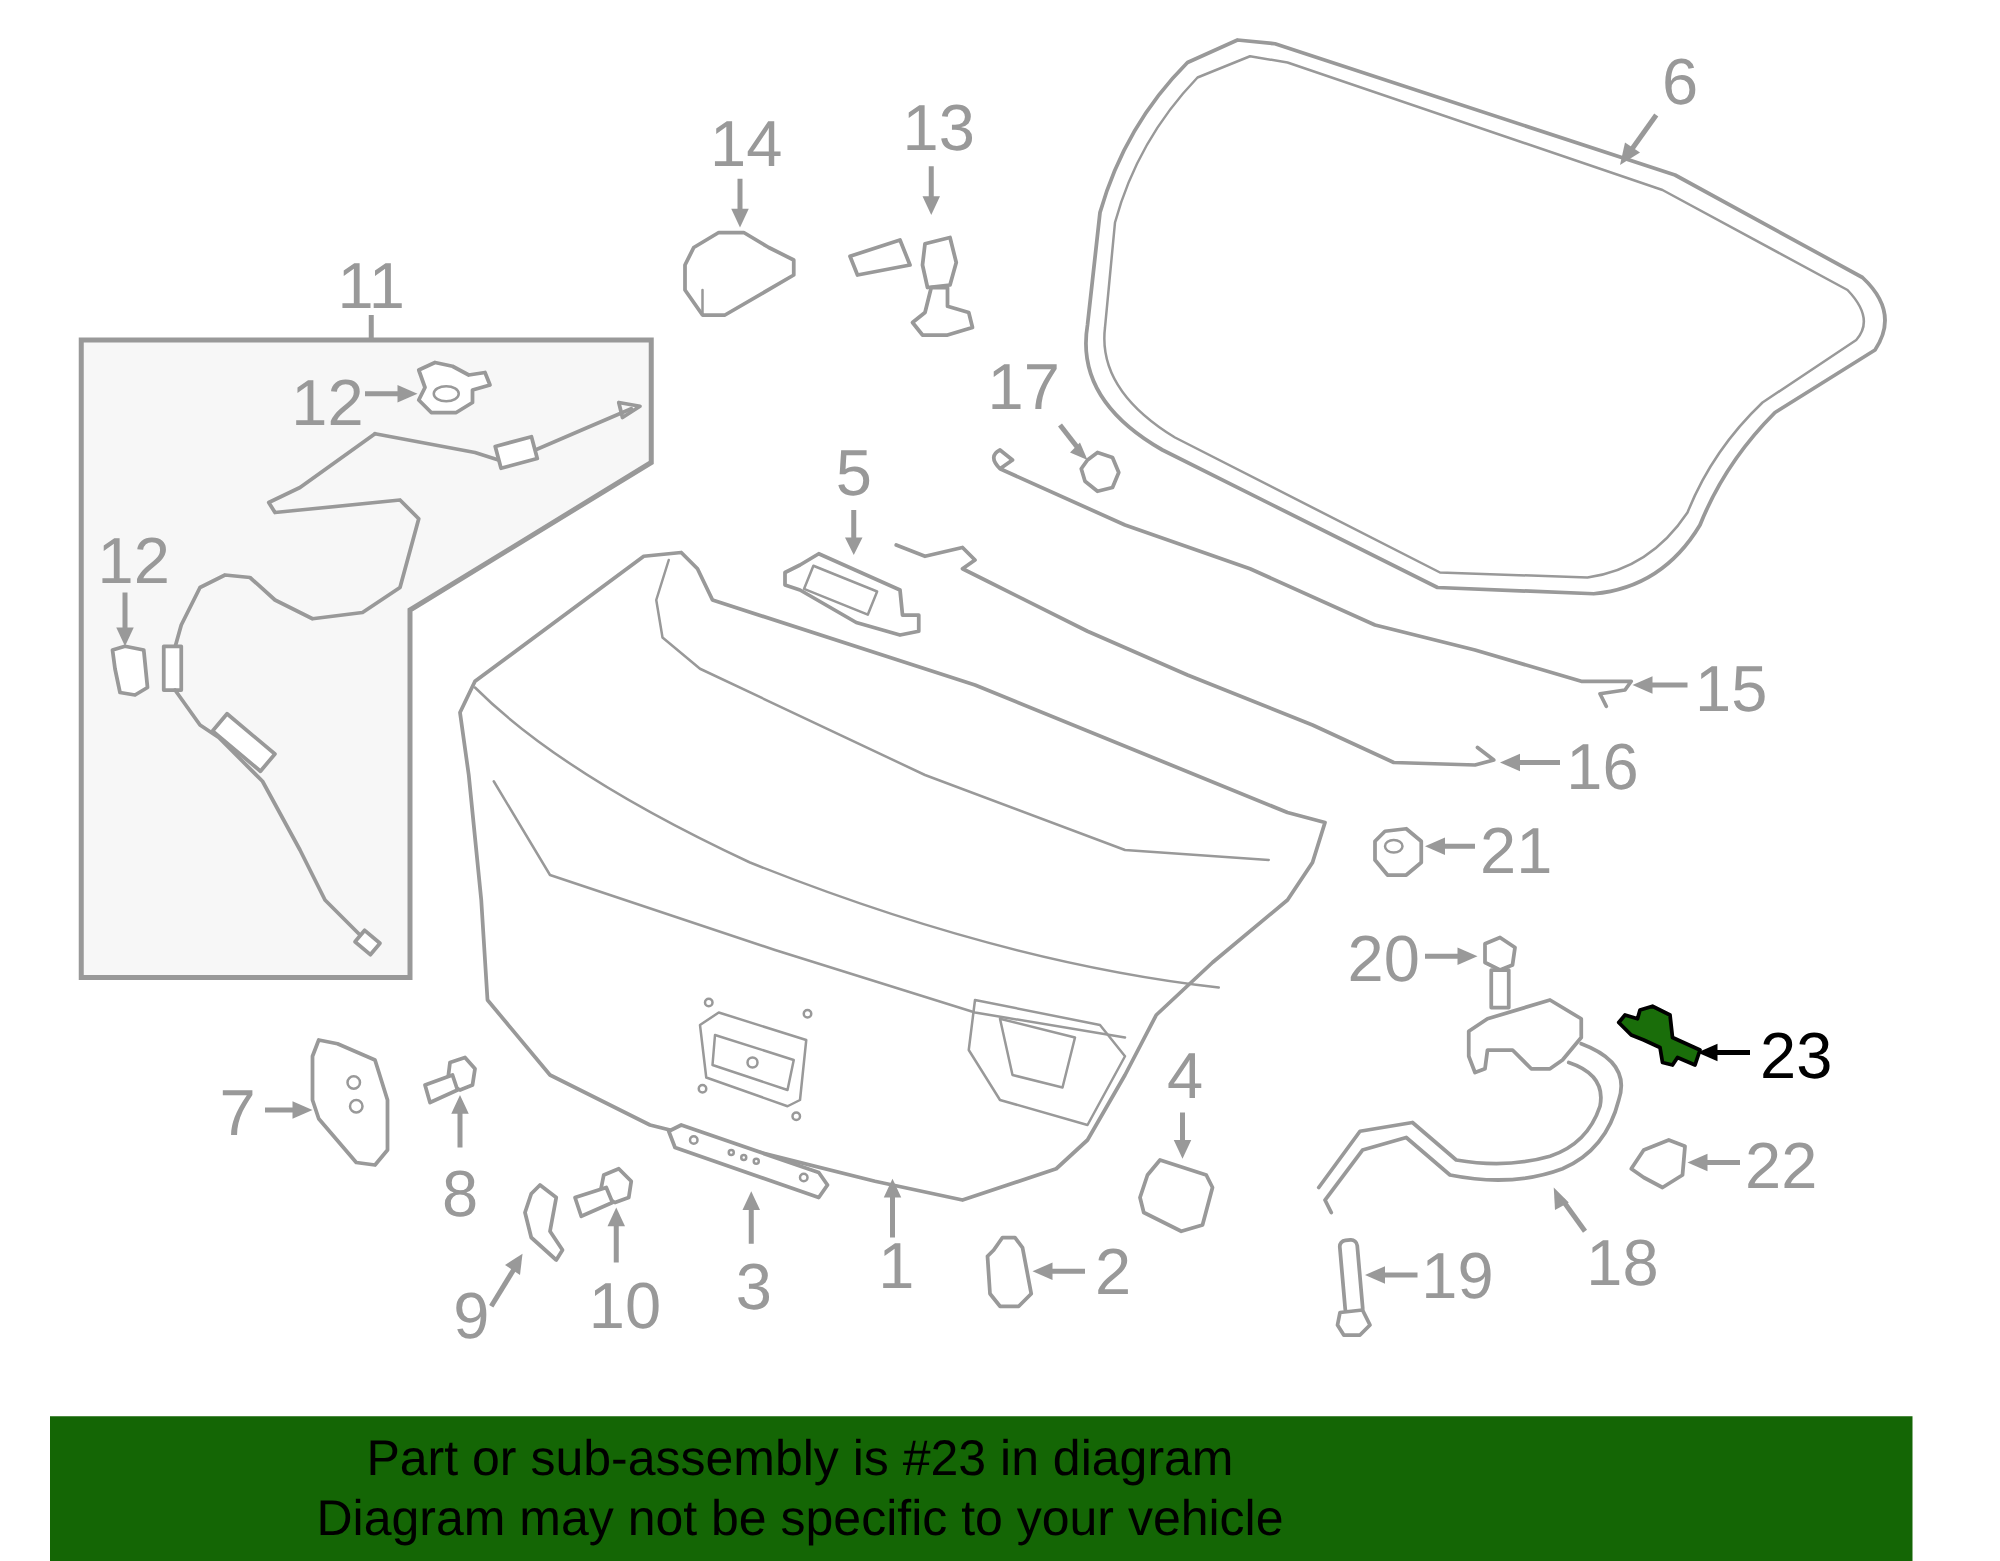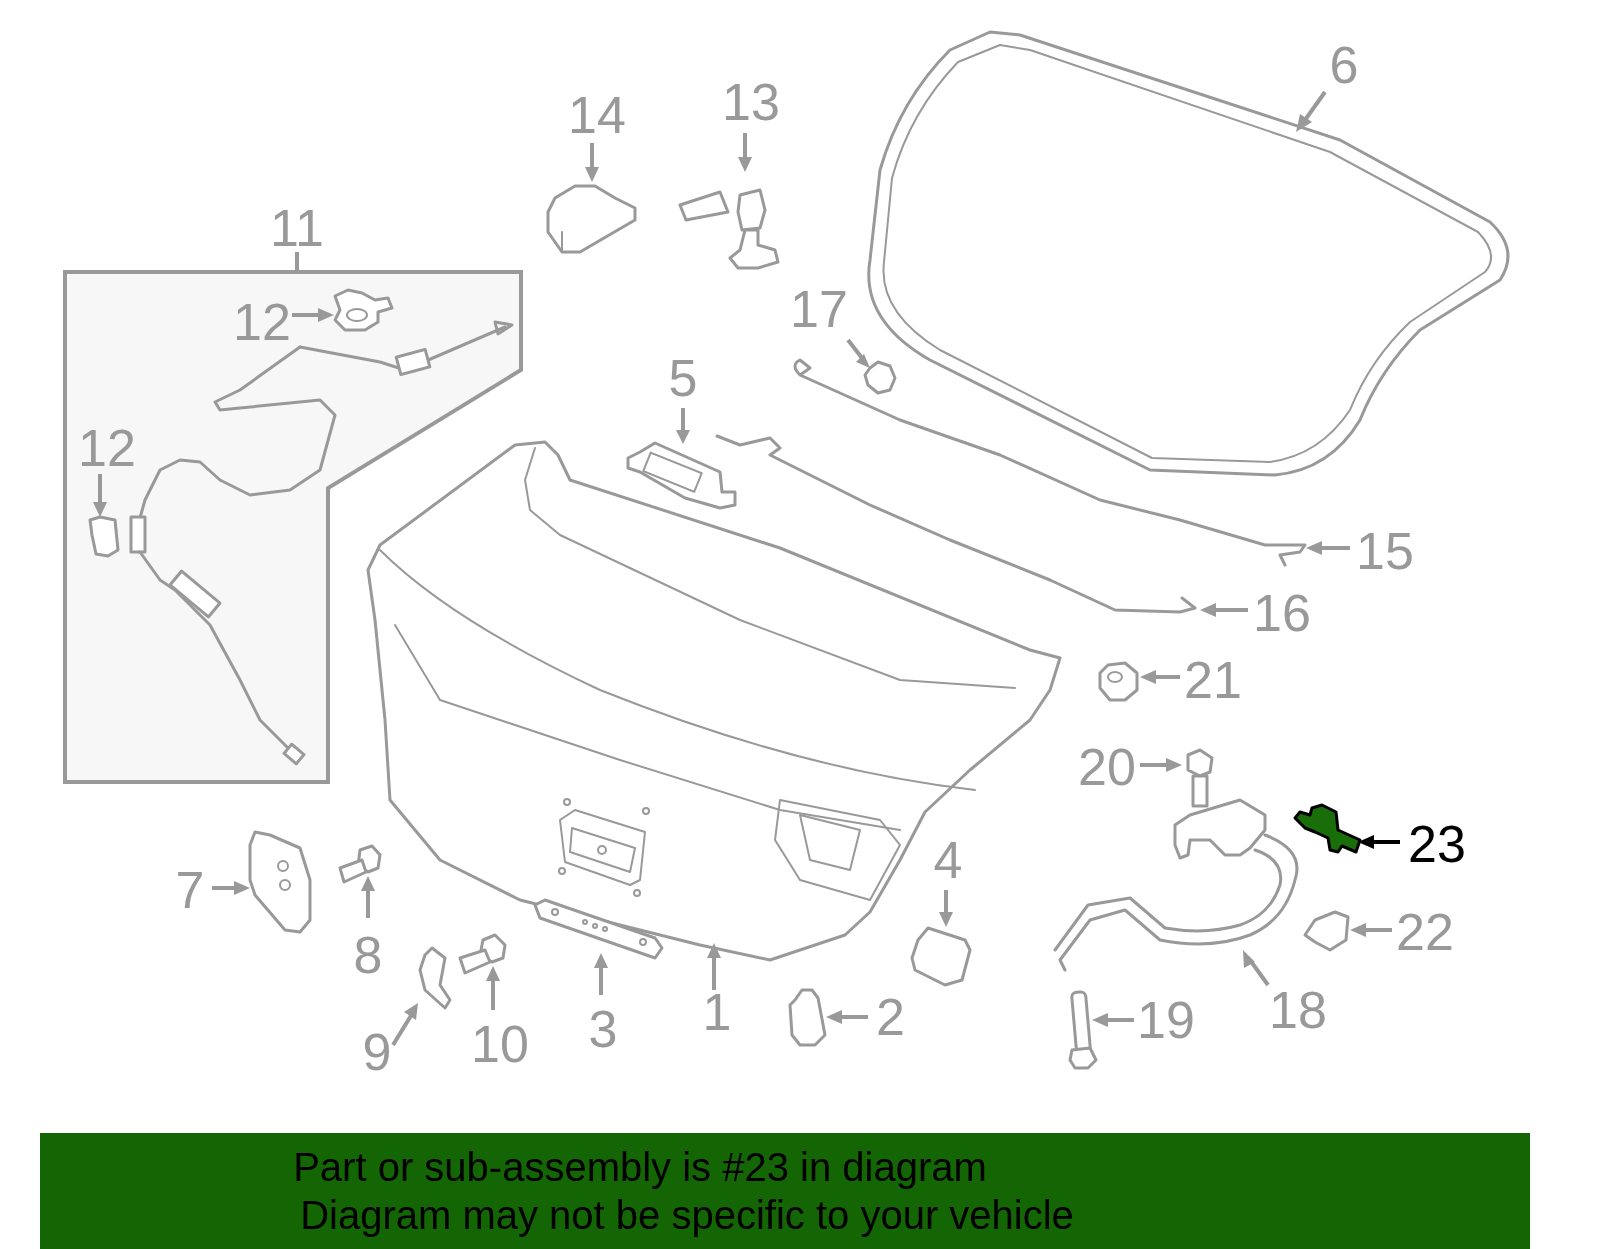--- a/index.html
+++ b/index.html
@@ -12,21 +12,21 @@
     .lbl { font-family: "Liberation Sans", sans-serif; font-size: 52px; fill: #999999; }
     .lbl-hi { font-family: "Liberation Sans", sans-serif; font-size: 52px; fill: #000000; }
     .arrow { stroke: #999999; stroke-width: 4; fill: none; }
     .arrowhead { fill: #999999; }
     .arrow-hi { stroke: #000000; stroke-width: 4; fill: none; }
     .arrowhead-hi { fill: #000000; }
     .hi-part { fill: #1a6e0a; stroke: #000000; stroke-width: 3; stroke-linejoin: round; }
     #banner { position: absolute; left: 40px; top: 1105px; width: 1490px; height: 140px; background: #146605; margin-top: 28px; }
     #banner .line { position: absolute; left: 0; width: 1200px; text-align: center; color: #000000; font-size: 40px; line-height: 44px; font-family: "Liberation Sans", sans-serif; }
     #banner .l1 { top: 12px; }
-    #banner .l2 { top: 60px; padding-left: 47px; }
+    #banner .l2 { top: 60px; }
   </style>
 </head>
 <body>
 
 <svg id="diagram" viewBox="0 0 1600 1130" xmlns="http://www.w3.org/2000/svg">
 
   <g>
     <polygon class="subbox" points="65,272 521,272 521,370 328,488 328,782 65,782"></polygon>
     <line class="arrow" x1="297" y1="252" x2="297" y2="272"></line>
   </g>

